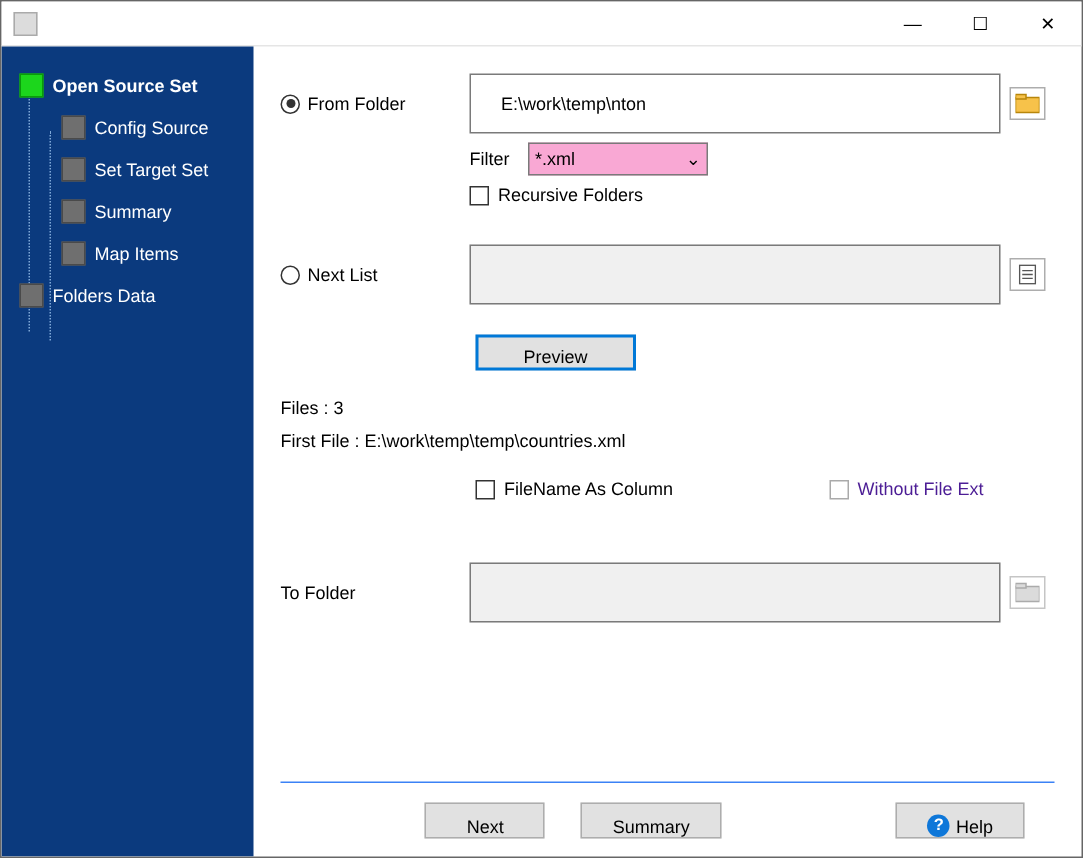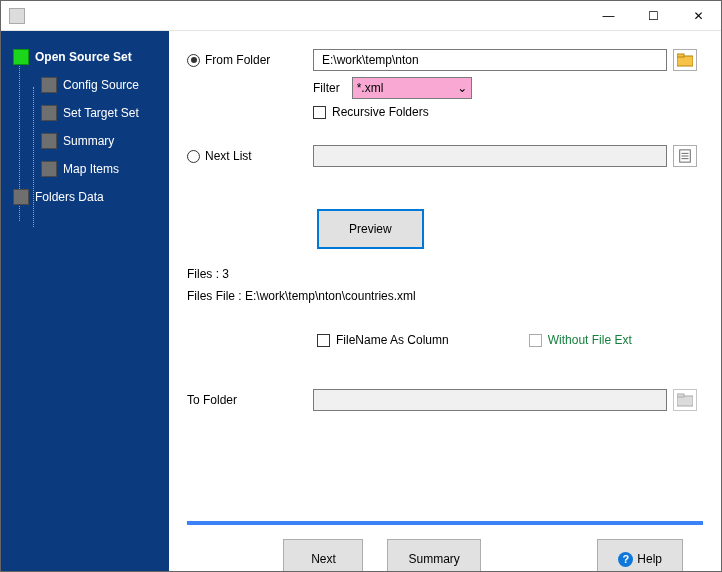--- a/index.html
+++ b/index.html
@@ -23,33 +23,33 @@
 .nav .sq { width: 16px; height: 16px; background: #6f6f6f; border: 1px solid #4a4a4a; margin-right: 6px; flex-shrink: 0; }
 .nav li.active .sq { background: #1cd61c; border-color: #0a990a; }
 .nav li.active span { font-weight: 700; }
 
 
 .main { flex: 1; padding: 18px 18px 0 18px; position: relative; display: flex; flex-direction: column; }
 .grid { display: grid; grid-template-columns: 120px 1fr 30px; gap: 6px 6px; align-items: center; }
 .lblcell { display: flex; align-items: center; gap: 5px; }
 .radio { width: 13px; height: 13px; border: 1px solid #333; border-radius: 50%; display: inline-flex; align-items: center; justify-content: center; }
 .radio.sel::after { content:""; width:6px; height:6px; background:#333; border-radius:50%; }
-.txt { height: 22px; border: 1px solid #7a7a7a; padding: 2px 8px; background:#fff; }
+.txt { height: 40px; border: 1px solid #7a7a7a; padding: 2px 20px; background:#fff; }
 .txt.ro { background:#f0f0f0; }
 .combo { height:22px; border:1px solid #7a7a7a; background:#f9a8d4; display:flex; align-items:center; width:120px; position:relative; padding:0 4px; }
 .combo .arrow { position:absolute; right:0; top:0; bottom:0; width:18px; display:flex; align-items:center; justify-content:center; border-left:1px solid transparent; }
 .cbx { width:13px; height:13px; border:1px solid #333; display:inline-block; }
-.btn { height:40px; border:1px solid #adadad; background:#e1e1e1; padding: 0 20px; min-width:80px; text-align:center; display:inline-flex; align-items:center; justify-content:center;margin-top:22px; }
+.btn { height:24px; border:1px solid #adadad; background:#e1e1e1; padding: 0 20px; min-width:80px; text-align:center; display:inline-flex; align-items:flex-end; justify-content:center; }
 .btn.preview { border:2px solid #0078d7; padding: 0 30px; }
 .iconbtn { width:24px; height:22px; border:1px solid #adadad; background:#fff; display:flex; align-items:center; justify-content:center; }
 .folder-svg { width:16px; height:14px; }
-.muted { color:#15803d; }
+.muted { color:#4c1d95; }
 .check-row { display:flex; align-items:flex-end; gap:6px; }
 
-.bottom-bar { height: 50px; border-top: 4px solid #3b82f6; display:flex; align-items:center; justify-content:flex-end; gap:20px; padding: 0 20px 0 0; margin-top:auto; }
+.bottom-bar { height: 50px; border-top: 1px solid #3b82f6; display:flex; align-items:center; justify-content:flex-end; gap:20px; padding: 0 20px 0 0; margin-top:auto; }
 .bottom-bar .left-group { display:flex; gap:24px; margin:0 auto; }
 .helpico { width:15px; height:15px; border-radius:50%; background:#0e77d9; color:#fff; display:inline-flex; align-items:center; justify-content:center; font-weight:700; font-size:11px; margin-right:4px; }
 </style>
 </head>
 <body>
 
 <div class="titlebar">
   <div class="app-icon"></div>
   <div class="spacer"></div>
   <div class="winctrl">
@@ -148,24 +148,24 @@
     <div style="height:20px"></div>
     <div style="padding-left:130px;">
       <div class="btn preview">
           <span>Preview</span>
         </div>
     </div>
 
     <div style="height:18px"></div>
     <div>Files : 3</div>
     <div style="height:8px"></div>
-    <div>Files File : E:\work\temp\nton\countries.xml</div>
+    <div>First File : E:\work\temp\temp\countries.xml</div>
 
     <div style="height:18px"></div>
-    <div style="display:flex;gap:80px;padding-left:130px;margin-top:12px;">
+    <div style="display:flex;gap:104px;padding-left:130px;">
       <div class="check-row">
         <span class="cbx"></span>
         <span>FileName As Column</span>
       </div>
       <div class="check-row muted">
         <span class="cbx" style="border-color:#aaa"></span>
         <span>Without File Ext</span>
       </div>
     </div>
 

